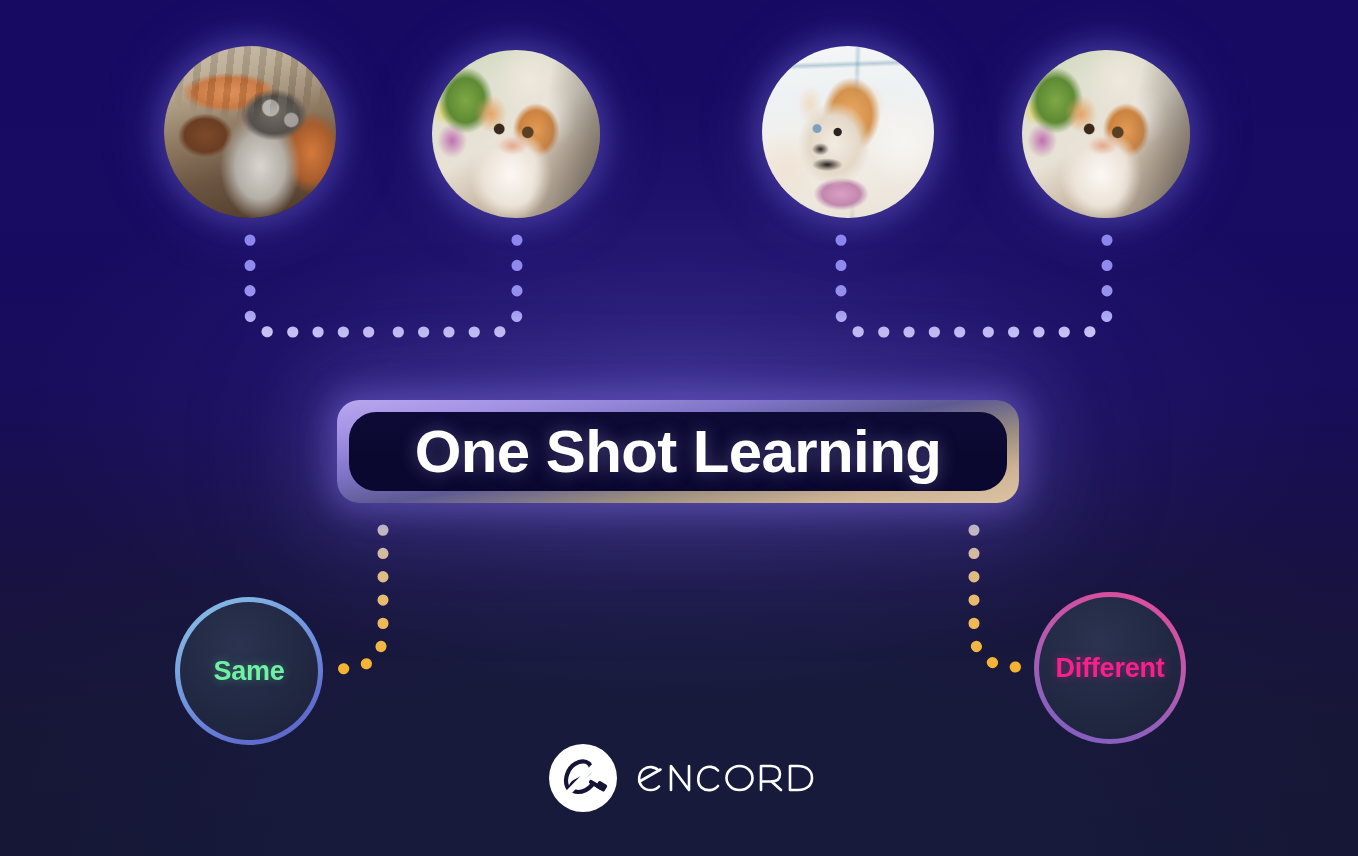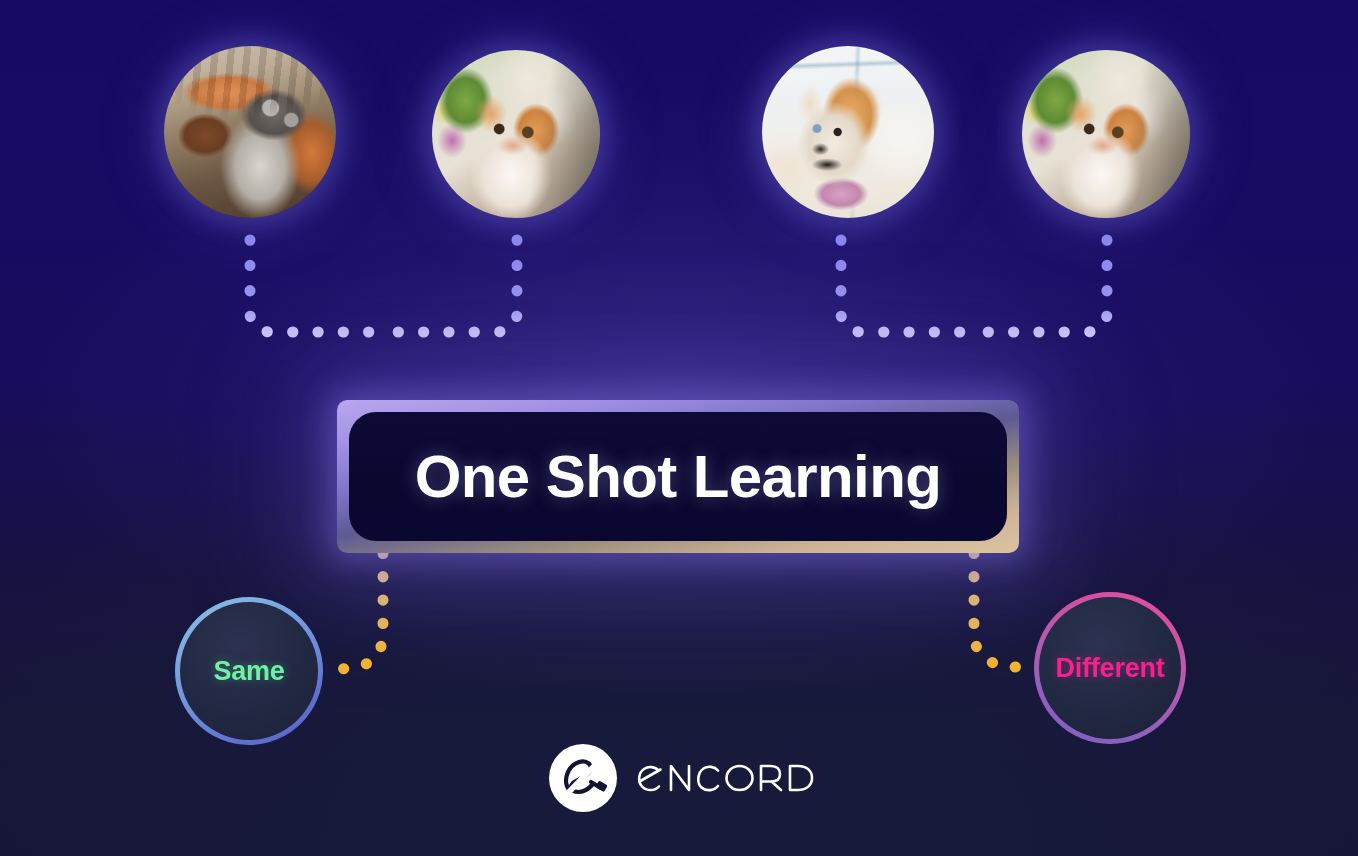--- a/index.html
+++ b/index.html
@@ -106,22 +106,22 @@
 
   
   .connectors { position: absolute; inset: 0; pointer-events: none; }
 
   
   #center-box {
     position: absolute;
     left: 337px;
     top: 400px;
     width: 682px;
-    height: 153px;
-    border-radius: 10px;
+    height: 103px;
+    border-radius: 22px;
     padding: 12px;
     box-sizing: border-box;
     background: linear-gradient(170deg, #b9a7ee 0%, #a392e4 16%, #7f74c8 34%, #5d5a93 50%, #9c8f7e 68%, #cdb394 84%, #dbc3a2 100%);
     box-shadow:
       0 0 28px 10px rgba(138,120,235,0.34),
       0 0 70px 28px rgba(110,95,210,0.22),
       0 0 120px 50px rgba(90,78,180,0.14);
   }
   #center-box-inner {
     width: 100%;

